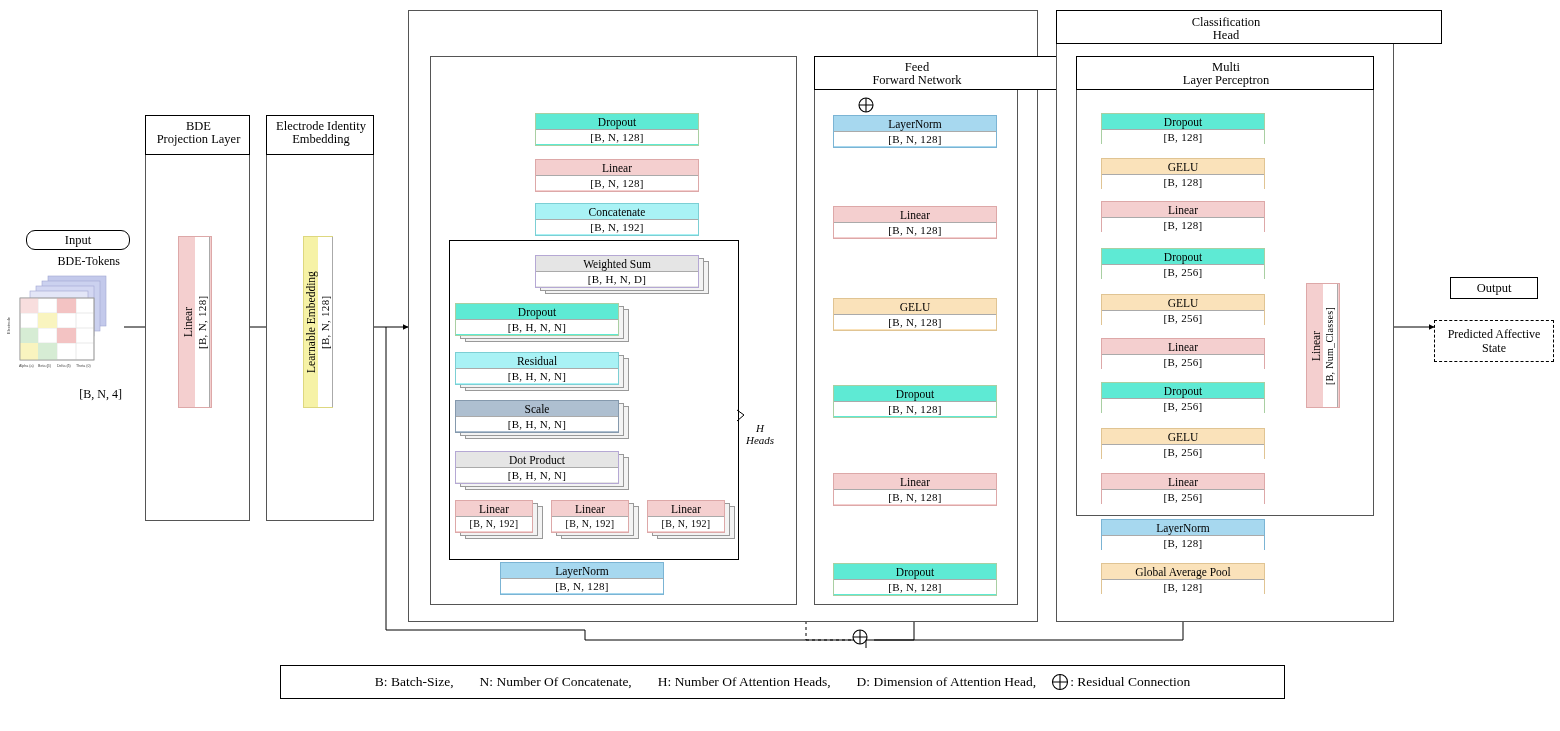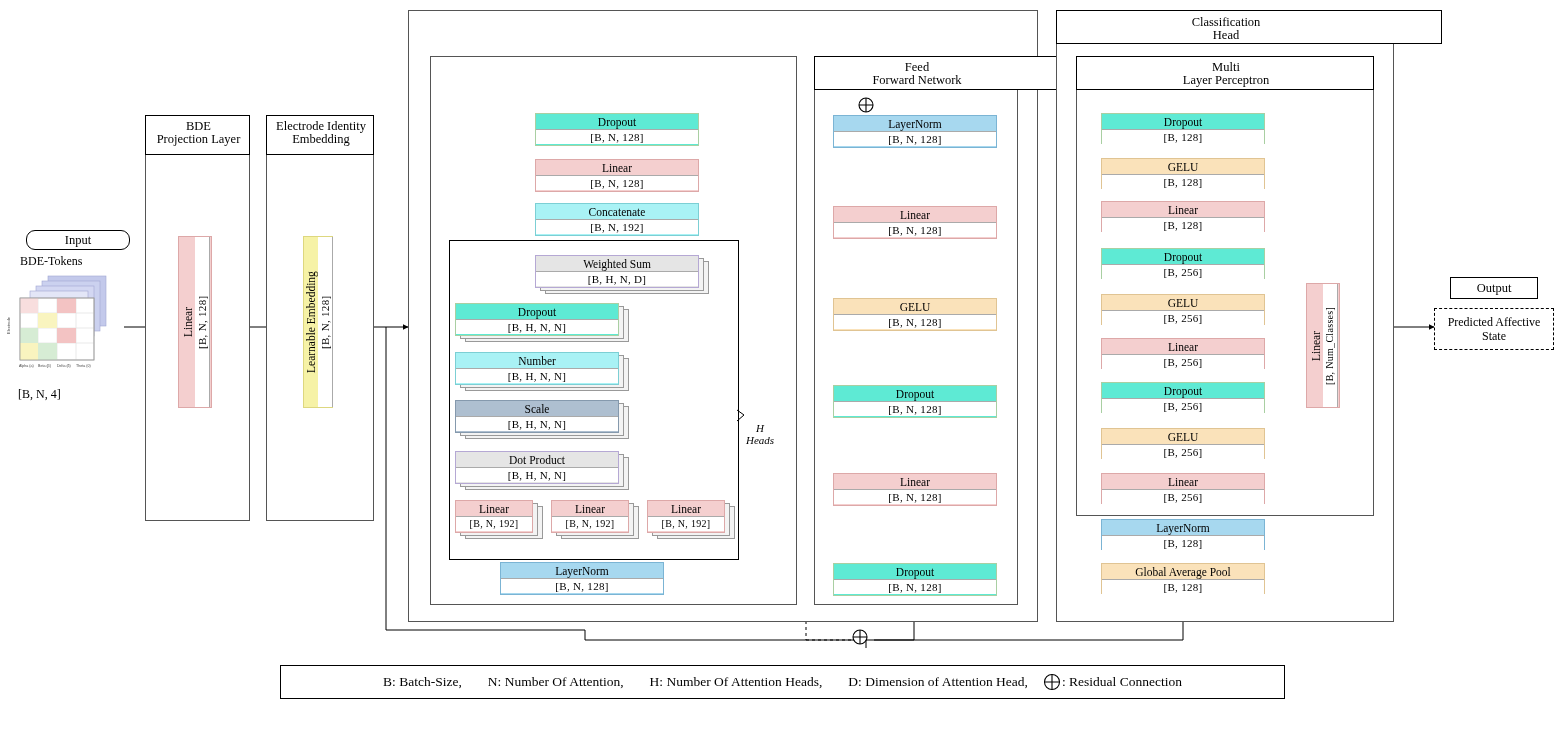--- a/index.html
+++ b/index.html
@@ -77,24 +77,24 @@
     border:1px solid #000;
     display:flex; align-items:center; justify-content:center;
     font-size:13.5px;
     background:#fff;
   }
   .legend span { white-space: pre; }
 
   .dashedbox {
     position:absolute; border:1.5px dashed #000; background:#fff;
     text-align:center; font-size:12px; line-height:14px;
-    display:flex; align-items:center; justify-content:center;
+    display:flex; align-items:center; justify-content:center;margin-top:12px;
   }
   svg.lines { position:absolute; left:0; top:0; width:1560px; height:731px; pointer-events:none; }
-  .tok-label { position:absolute; font-size:12px; text-align:left; }
+  .tok-label { position:absolute; font-size:12px; text-align:right; }
   .heads-label { position:absolute; font-size:11px; text-align:center; line-height:12px; font-style:italic; }
   .cube { position:absolute; }
 </style>
 </head>
 <body>
 
 <div class="canvas">
 
   <svg class="lines" viewBox="0 0 1560 731">
     <defs>
@@ -273,21 +273,21 @@
     <div class="layer c-green" style="left:0; top:0; width:164px; height:33px;">
       <span class="nm">Dropout</span>
       <span class="sh">[B,  H,  N,  N]</span>
     </div>
   </div>
 
   <div class="stack" style="left:455px; top:352px; width:175px; height:42px;">
     <div class="sh3" style="left:10px; top:6px; width:164px; height:33px;"></div>
     <div class="sh2" style="left:5px; top:3px; width:164px; height:33px;"></div>
     <div class="layer c-cyan" style="left:0; top:0; width:164px; height:33px;">
-      <span class="nm">Number</span>
+      <span class="nm">Residual</span>
       <span class="sh">[B,  H,  N,  N]</span>
     </div>
   </div>
 
   <div class="stack" style="left:455px; top:400px; width:175px; height:42px;">
     <div class="sh3" style="left:10px; top:6px; width:164px; height:33px;"></div>
     <div class="sh2" style="left:5px; top:3px; width:164px; height:33px;"></div>
     <div class="layer c-slate" style="left:0; top:0; width:164px; height:33px;">
       <span class="nm">Scale</span>
       <span class="sh">[B,  H,  N,  N]</span>
@@ -439,21 +439,21 @@
     <span>Output</span>
   </div>
   <div class="dashedbox" style="left:1434px; top:308px; width:120px; height:42px; white-space:pre-line;">
     <span>Predicted Affective
 State</span>
   </div>
 
   <div class="legend" style="left:280px; top:665px; width:1005px; height:34px;">
     <span>B: Batch-Size,</span>
     <span style="width:26px;"> </span>
-    <span>N: Number Of Attention,</span>
+    <span>N: Number Of Concatenate,</span>
     <span style="width:26px;"> </span>
     <span>H: Number Of Attention Heads,</span>
     <span style="width:26px;"> </span>
     <span>D: Dimension of Attention Head,</span>
     <span style="width:14px;"> </span>
     <svg width="20" height="20" viewBox="0 0 20 20" style="vertical-align:middle;">
       <circle cx="10" cy="10" r="7.5" fill="none" stroke="#000" stroke-width="1.1"></circle>
       <path d="M2.5,10 L17.5,10 M10,2.5 L10,17.5" stroke="#000" stroke-width="1.1"></path>
     </svg>
     <span>: Residual Connection</span>

